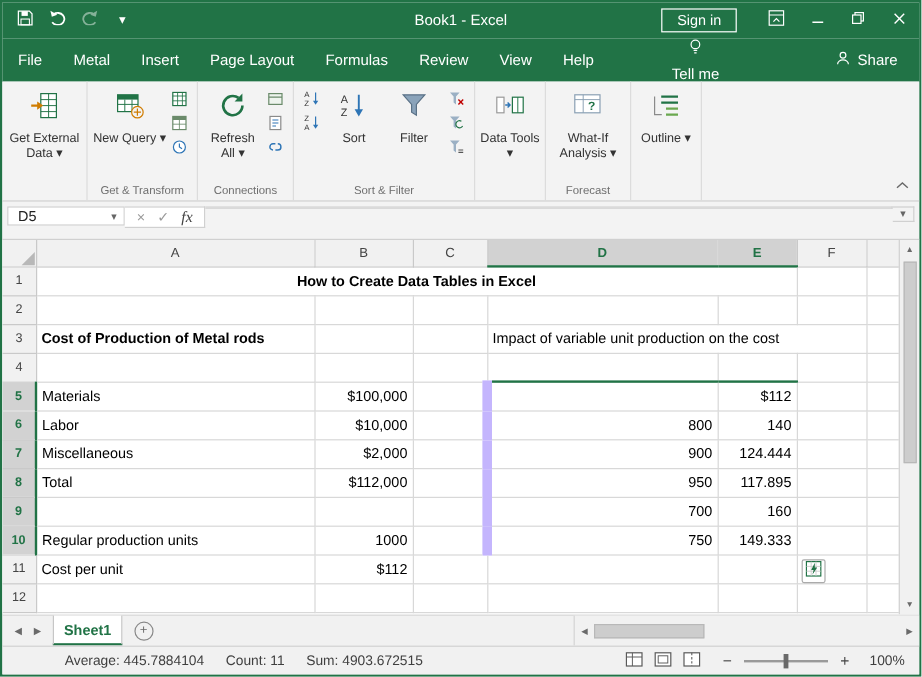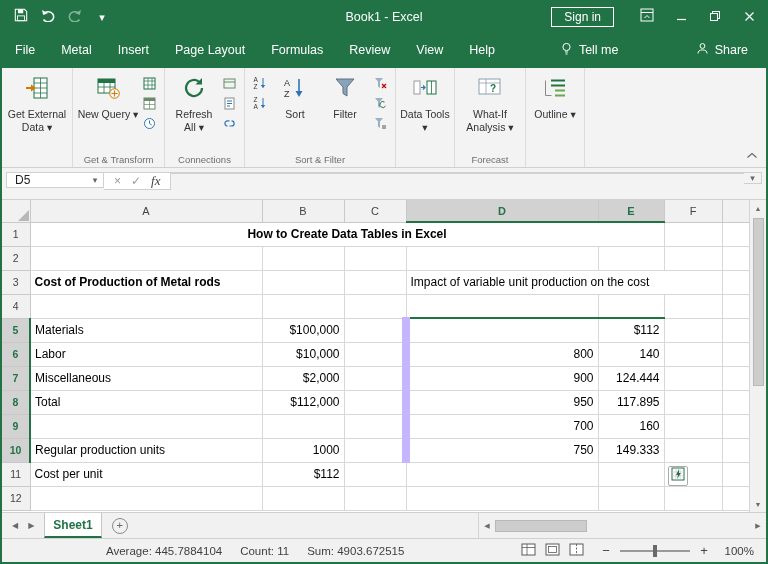--- a/index.html
+++ b/index.html
@@ -15,21 +15,21 @@
   .win-title{position:absolute;left:0;right:0;text-align:center;font-size:12.5px;pointer-events:none;}
   .tb-right{margin-left:auto;display:flex;align-items:center;height:100%;}
   .signin{border:1px solid #fff;color:#fff;font-size:12px;padding:2px 12px;margin-right:16px;}
   .winbtn{width:34px;height:100%;display:flex;align-items:center;justify-content:center;}
   .glyph{font-size:11px;line-height:1;}
 
   
   .tabrow{height:36px;background:#217346;display:flex;align-items:stretch;flex:0 0 36px;color:#fff;font-size:12.5px;}
   .rtab{display:flex;align-items:center;padding:0 13px;cursor:default;}
   .rtab.active{background:#1a5a38;}
-  .tellme{display:flex;align-items:center;gap:6px;margin-left:44px;padding:0 8px;}
+  .tellme{display:flex;align-items:center;gap:6px;margin-left:44px;padding:0 8px;flex-direction:column;}
   .share{display:flex;align-items:center;gap:6px;margin-left:auto;margin-right:10px;padding:0 8px;}
 
   
   .ribbon{height:100px;background:#f3f3f3;border-bottom:1px solid #d0d0d0;display:flex;position:relative;flex:0 0 100px;}
   .rgroup{position:relative;display:flex;align-items:flex-start;padding:5px 4px 16px 4px;border-right:1px solid #dcdcdc;}
   .glabel{position:absolute;bottom:2px;left:0;right:0;text-align:center;font-size:9.5px;color:#6e6e6e;white-space:nowrap;}
   .bigbtn{display:flex;flex-direction:column;align-items:center;width:62px;padding-top:3px;cursor:default;}
   .bigbtn .lbl{font-size:10.5px;color:#333;text-align:center;line-height:1.2;margin-top:4px;white-space:normal;}
   .narrow{width:50px;}
   .smallcol{display:flex;flex-direction:column;gap:5px;padding-top:4px;margin:0 2px;}
@@ -86,21 +86,21 @@
   .tabnav{display:flex;align-items:center;gap:10px;padding:0 10px;color:#6a6a6a;font-size:8px;}
   .stab{background:#fff;border-left:1px solid #c6c6c6;border-right:1px solid #c6c6c6;border-bottom:2px solid #217346;color:#217346;font-weight:bold;display:flex;align-items:center;padding:0 8px;}
   .newsheet{align-self:center;width:16px;height:16px;border:1px solid #8a8a8a;border-radius:50%;color:#6a6a6a;display:flex;align-items:center;justify-content:center;font-size:11px;margin-left:10px;line-height:1;}
   .hscroll{margin-left:auto;width:288px;display:flex;align-items:center;background:#f1f1f1;border-left:1px solid #d4d4d4;}
   .hbtn{width:16px;color:#6a6a6a;font-size:7px;display:flex;align-items:center;justify-content:center;}
   .htrack{flex:1;height:100%;display:flex;align-items:center;}
   .hthumb{width:92px;height:12px;background:#cdcdcd;border:1px solid #b8b8b8;}
 
   
   .statusbar{height:24px;background:#f1f1f1;border-top:1px solid #d0d0d0;display:flex;align-items:center;flex:0 0 24px;font-size:11.5px;color:#3f3f3f;}
-  .stats{display:flex;gap:18px;margin-left:104px;}
+  .stats{display:flex;gap:18px;margin-left:52px;}
   .viewicons{display:flex;gap:4px;margin-left:auto;margin-right:14px;}
   .vic{width:20px;height:18px;display:flex;align-items:center;justify-content:center;}
   .zoomer{display:flex;align-items:center;gap:8px;margin-right:12px;}
   .ztrack{width:70px;height:2px;background:#9a9a9a;position:relative;}
   .zthumb{position:absolute;left:33px;top:-5px;width:4px;height:12px;background:#6a6a6a;}
   .zsign{font-size:13px;color:#444;width:12px;text-align:center;}
   .zpct{width:36px;text-align:right;}
 </style>
 </head>
 <body>

